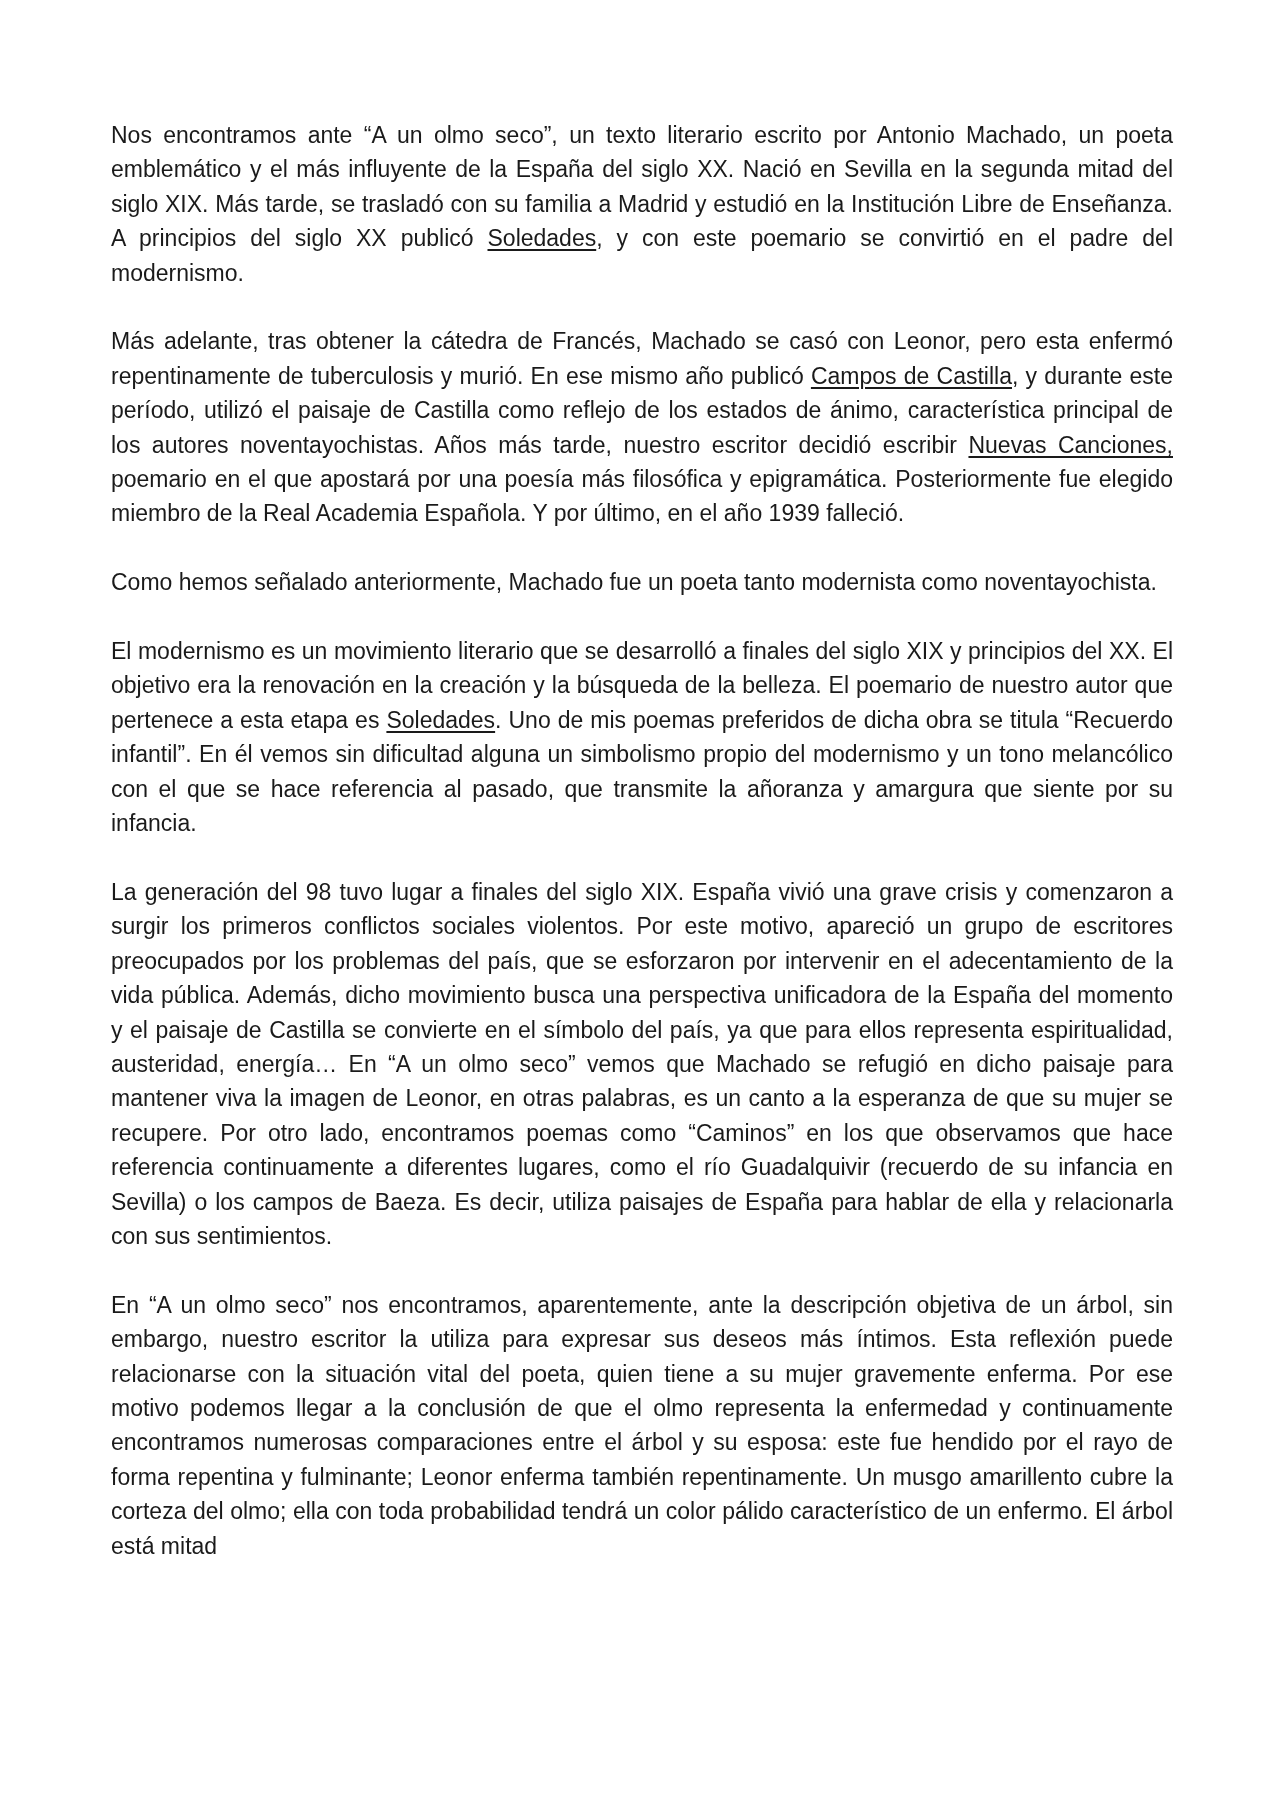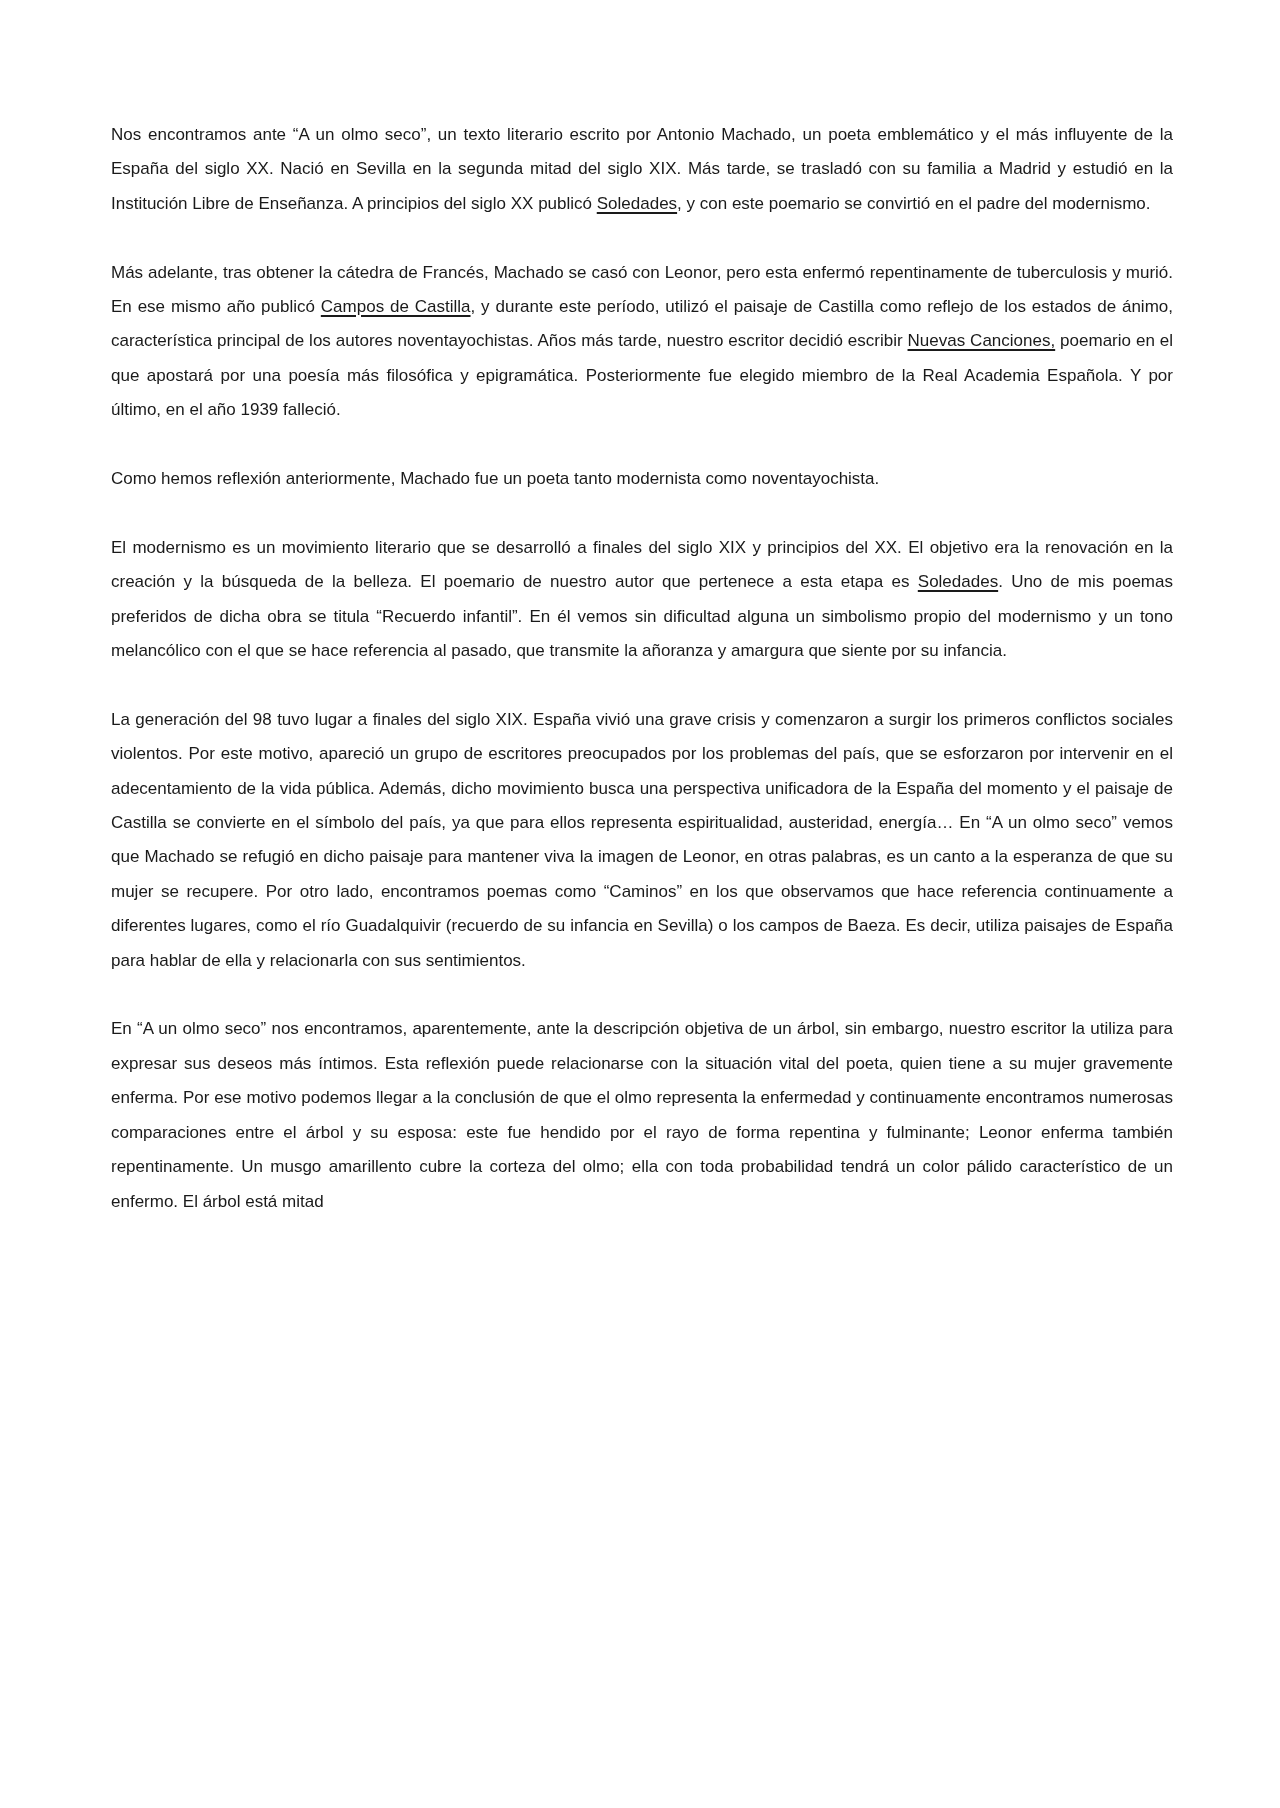--- a/index.html
+++ b/index.html
@@ -12,21 +12,21 @@
       height: 1808px;
       position: relative;
       overflow: hidden;
     }
     .page {
       position: absolute;
       left: 111px;
       top: 118px;
       width: 1062px;
       font-family: "Liberation Sans", sans-serif;
-      font-size: 17px;
+      font-size: 23px;
       line-height: 34.4px;
       color: #1a1a1a;
     }
     .para {
       margin: 0 0 34.4px 0;
       text-align: justify;
       text-justify: inter-word;
     }
     .book {
       text-decoration: underline;
@@ -36,21 +36,21 @@
   </style>
 </head>
 <body>
 
 <div class="page">
 
   <p class="para"><span>Nos encontramos ante “A un olmo seco”, un texto literario escrito por Antonio Machado, un poeta emblemático y el más influyente de la España del siglo XX. Nació en Sevilla en la segunda mitad del siglo XIX. Más tarde, se trasladó con su familia a Madrid y estudió en la Institución Libre de Enseñanza. A principios del siglo XX publicó </span><span class="book">Soledades</span><span>, y con este poemario se convirtió en el padre del modernismo.</span></p>
 
   <p class="para"><span>Más adelante, tras obtener la cátedra de Francés, Machado se casó con Leonor, pero esta enfermó repentinamente de tuberculosis y murió. En ese mismo año publicó </span><span class="book">Campos de Castilla</span><span>, y durante este período, utilizó el paisaje de Castilla como reflejo de los estados de ánimo, característica principal de los autores noventayochistas. Años más tarde, nuestro escritor decidió escribir </span><span class="book">Nuevas Canciones,</span><span> poemario en el que apostará por una poesía más filosófica y epigramática. Posteriormente fue elegido miembro de la Real Academia Española. Y por último, en el año 1939 falleció.</span></p>
 
-  <p class="para"><span>Como hemos reflexión anteriormente, Machado fue un poeta tanto modernista como noventayochista.</span></p>
+  <p class="para"><span>Como hemos señalado anteriormente, Machado fue un poeta tanto modernista como noventayochista.</span></p>
 
   <p class="para"><span>El modernismo es un movimiento literario que se desarrolló a finales del siglo XIX y principios del XX. El objetivo era la renovación en la creación y la búsqueda de la belleza. El poemario de nuestro autor que pertenece a esta etapa es </span><span class="book">Soledades</span><span>. Uno de mis poemas preferidos de  dicha obra se titula “Recuerdo infantil”. En él vemos sin dificultad alguna un simbolismo propio del modernismo y un tono melancólico con el que se hace referencia al pasado, que transmite la añoranza y amargura que siente por su infancia.</span></p>
 
   <p class="para"><span>La generación del 98 tuvo lugar a finales del siglo XIX. España vivió una grave crisis y comenzaron a surgir los primeros conflictos sociales violentos. Por este motivo, apareció un grupo de escritores preocupados por los problemas del país, que se esforzaron por intervenir en el adecentamiento de la vida pública. Además, dicho movimiento busca una perspectiva unificadora de la España del momento y el paisaje de Castilla se convierte en el símbolo del país, ya que para ellos representa espiritualidad, austeridad, energía… En “A un olmo seco” vemos que Machado se refugió en dicho paisaje para mantener viva la imagen de Leonor, en otras palabras, es un canto a la esperanza de que su mujer se recupere. Por otro lado, encontramos poemas como “Caminos” en los que observamos que hace referencia continuamente a diferentes lugares, como el río Guadalquivir (recuerdo de su infancia en Sevilla) o los campos de Baeza. Es decir, utiliza paisajes de España para hablar de ella y relacionarla con sus sentimientos.</span></p>
 
   <p class="para"><span>En “A un olmo seco” nos encontramos, aparentemente, ante la descripción objetiva de un árbol, sin embargo, nuestro escritor la utiliza para expresar sus deseos más íntimos. Esta reflexión puede relacionarse con la situación vital del poeta, quien tiene a su mujer gravemente enferma. Por ese motivo podemos llegar a la conclusión de que el olmo representa la enfermedad y continuamente encontramos numerosas comparaciones entre el árbol y su esposa: este fue hendido por el rayo de forma repentina y fulminante; Leonor enferma también repentinamente. Un musgo amarillento cubre la corteza del olmo; ella con toda probabilidad tendrá un color pálido característico  de un enfermo. El árbol está mitad</span></p>
 
 </div>
 
 </body></html>

